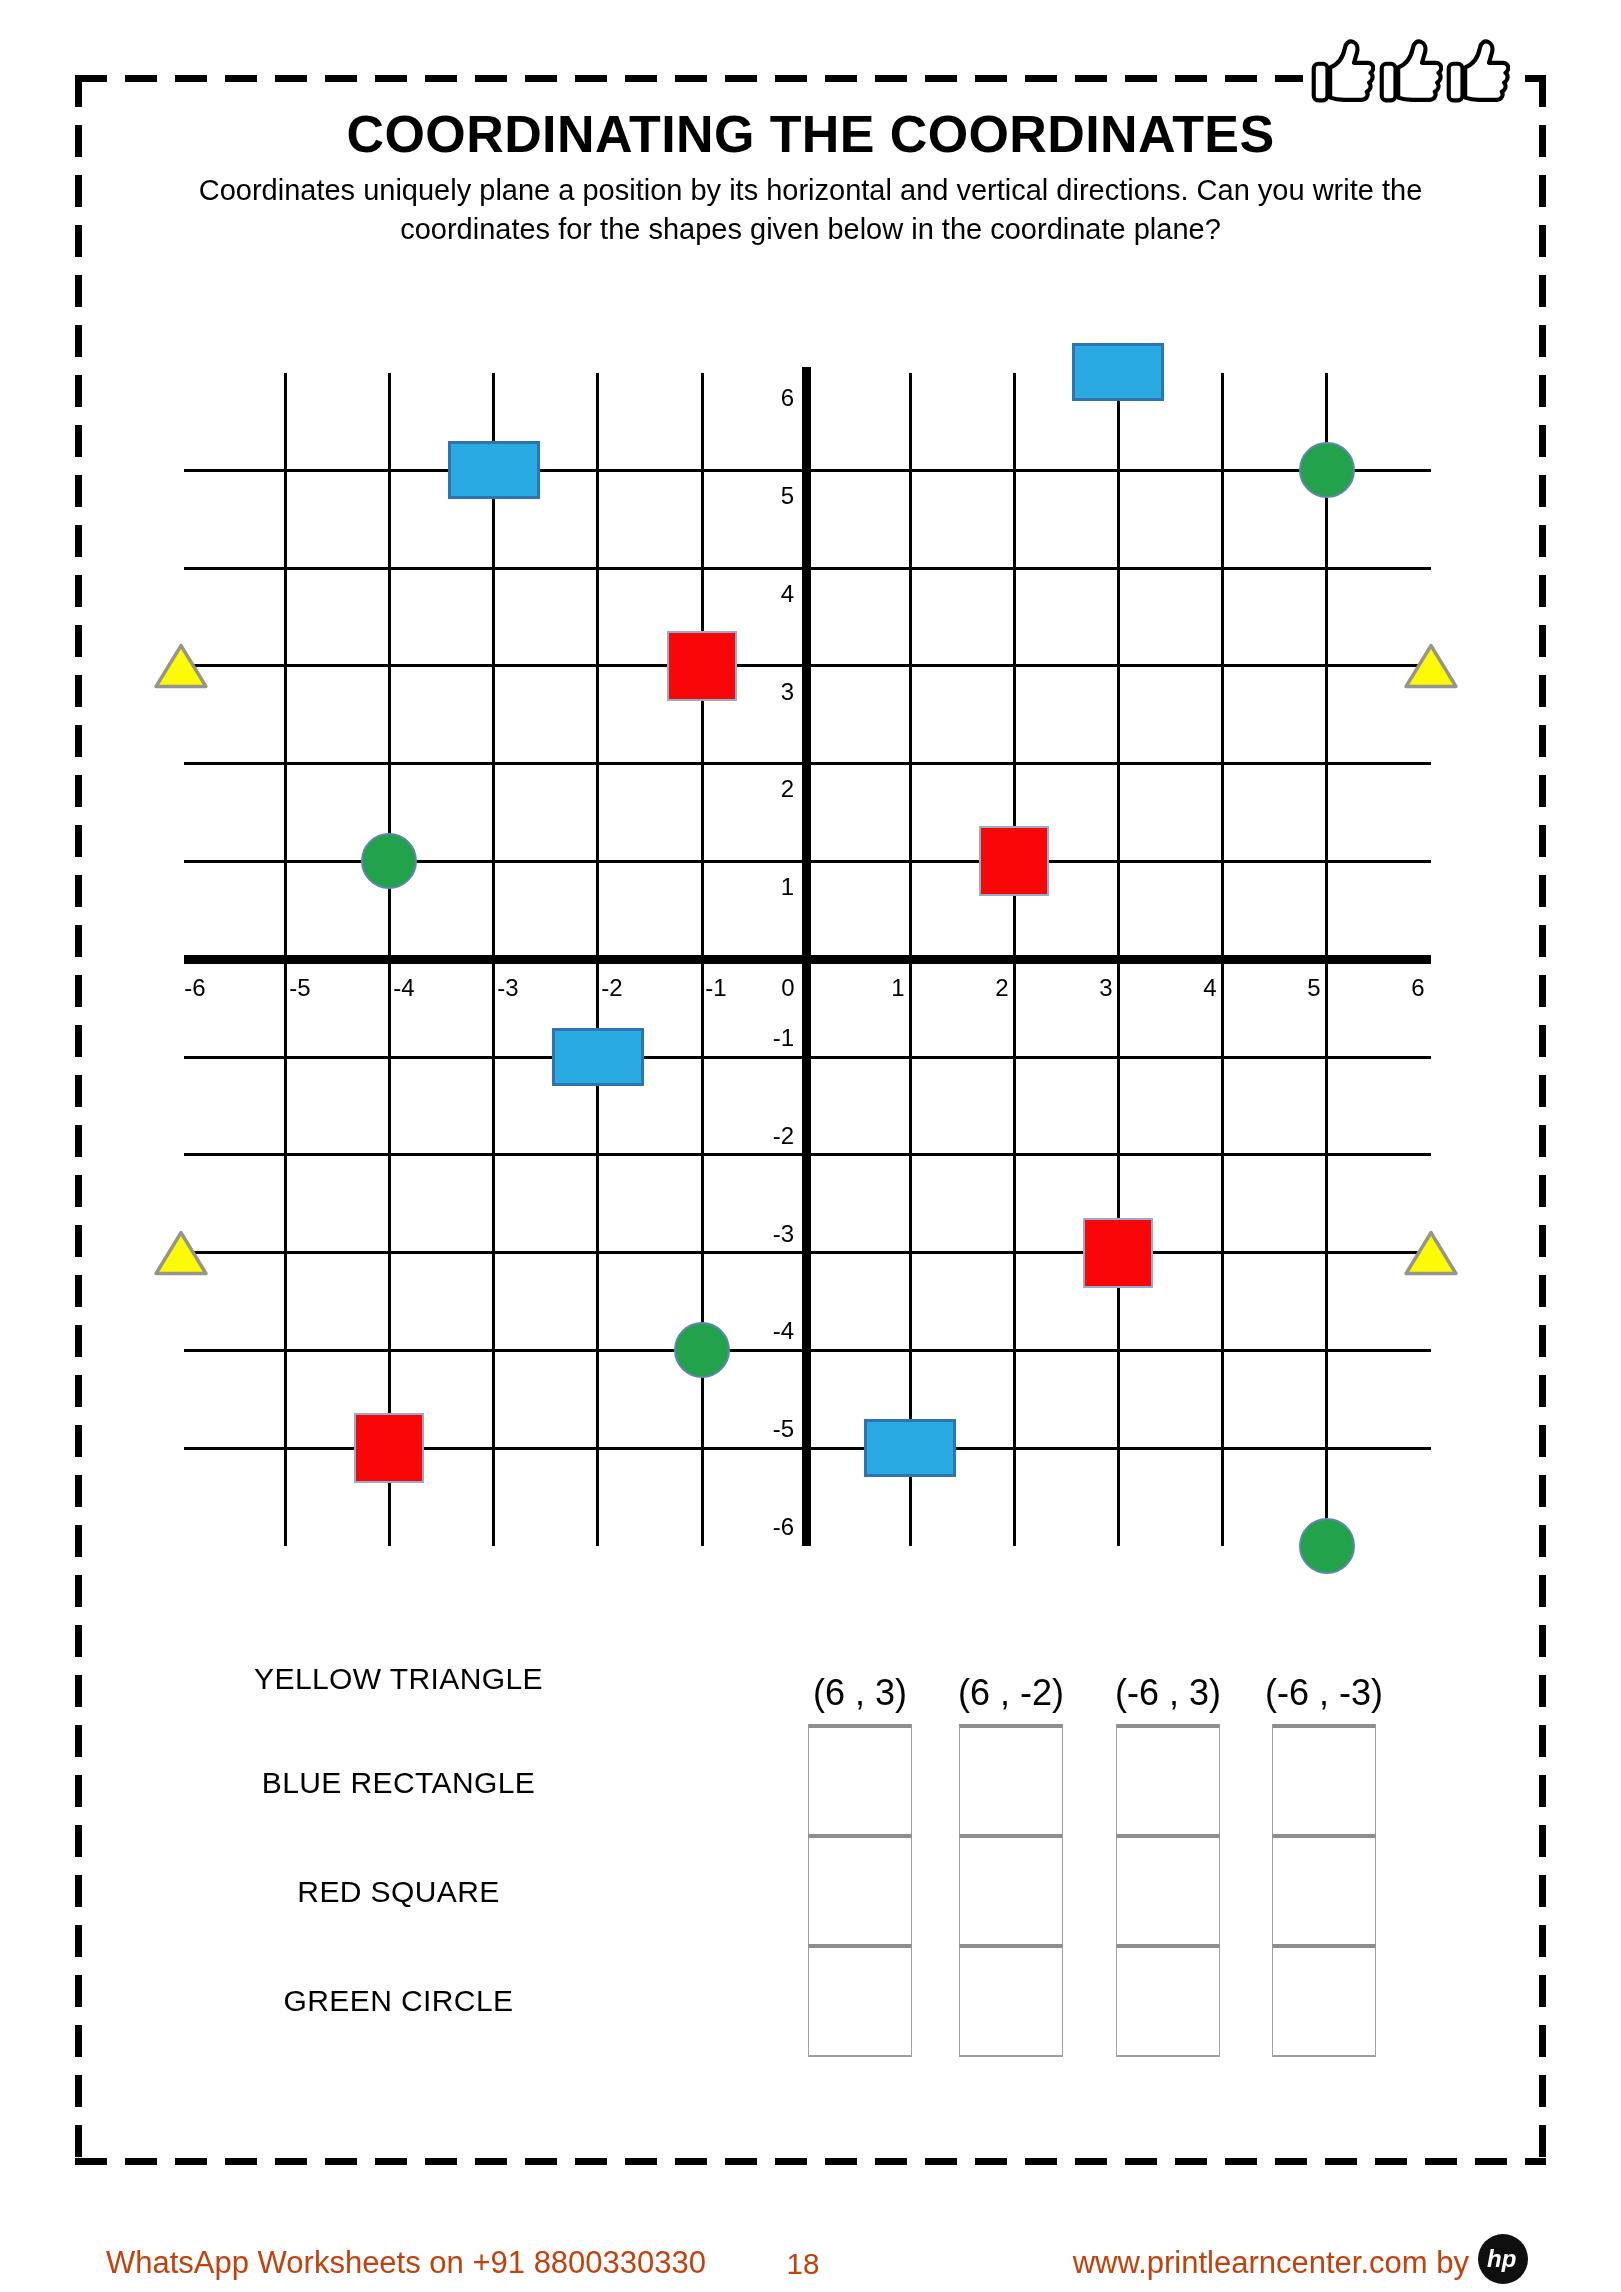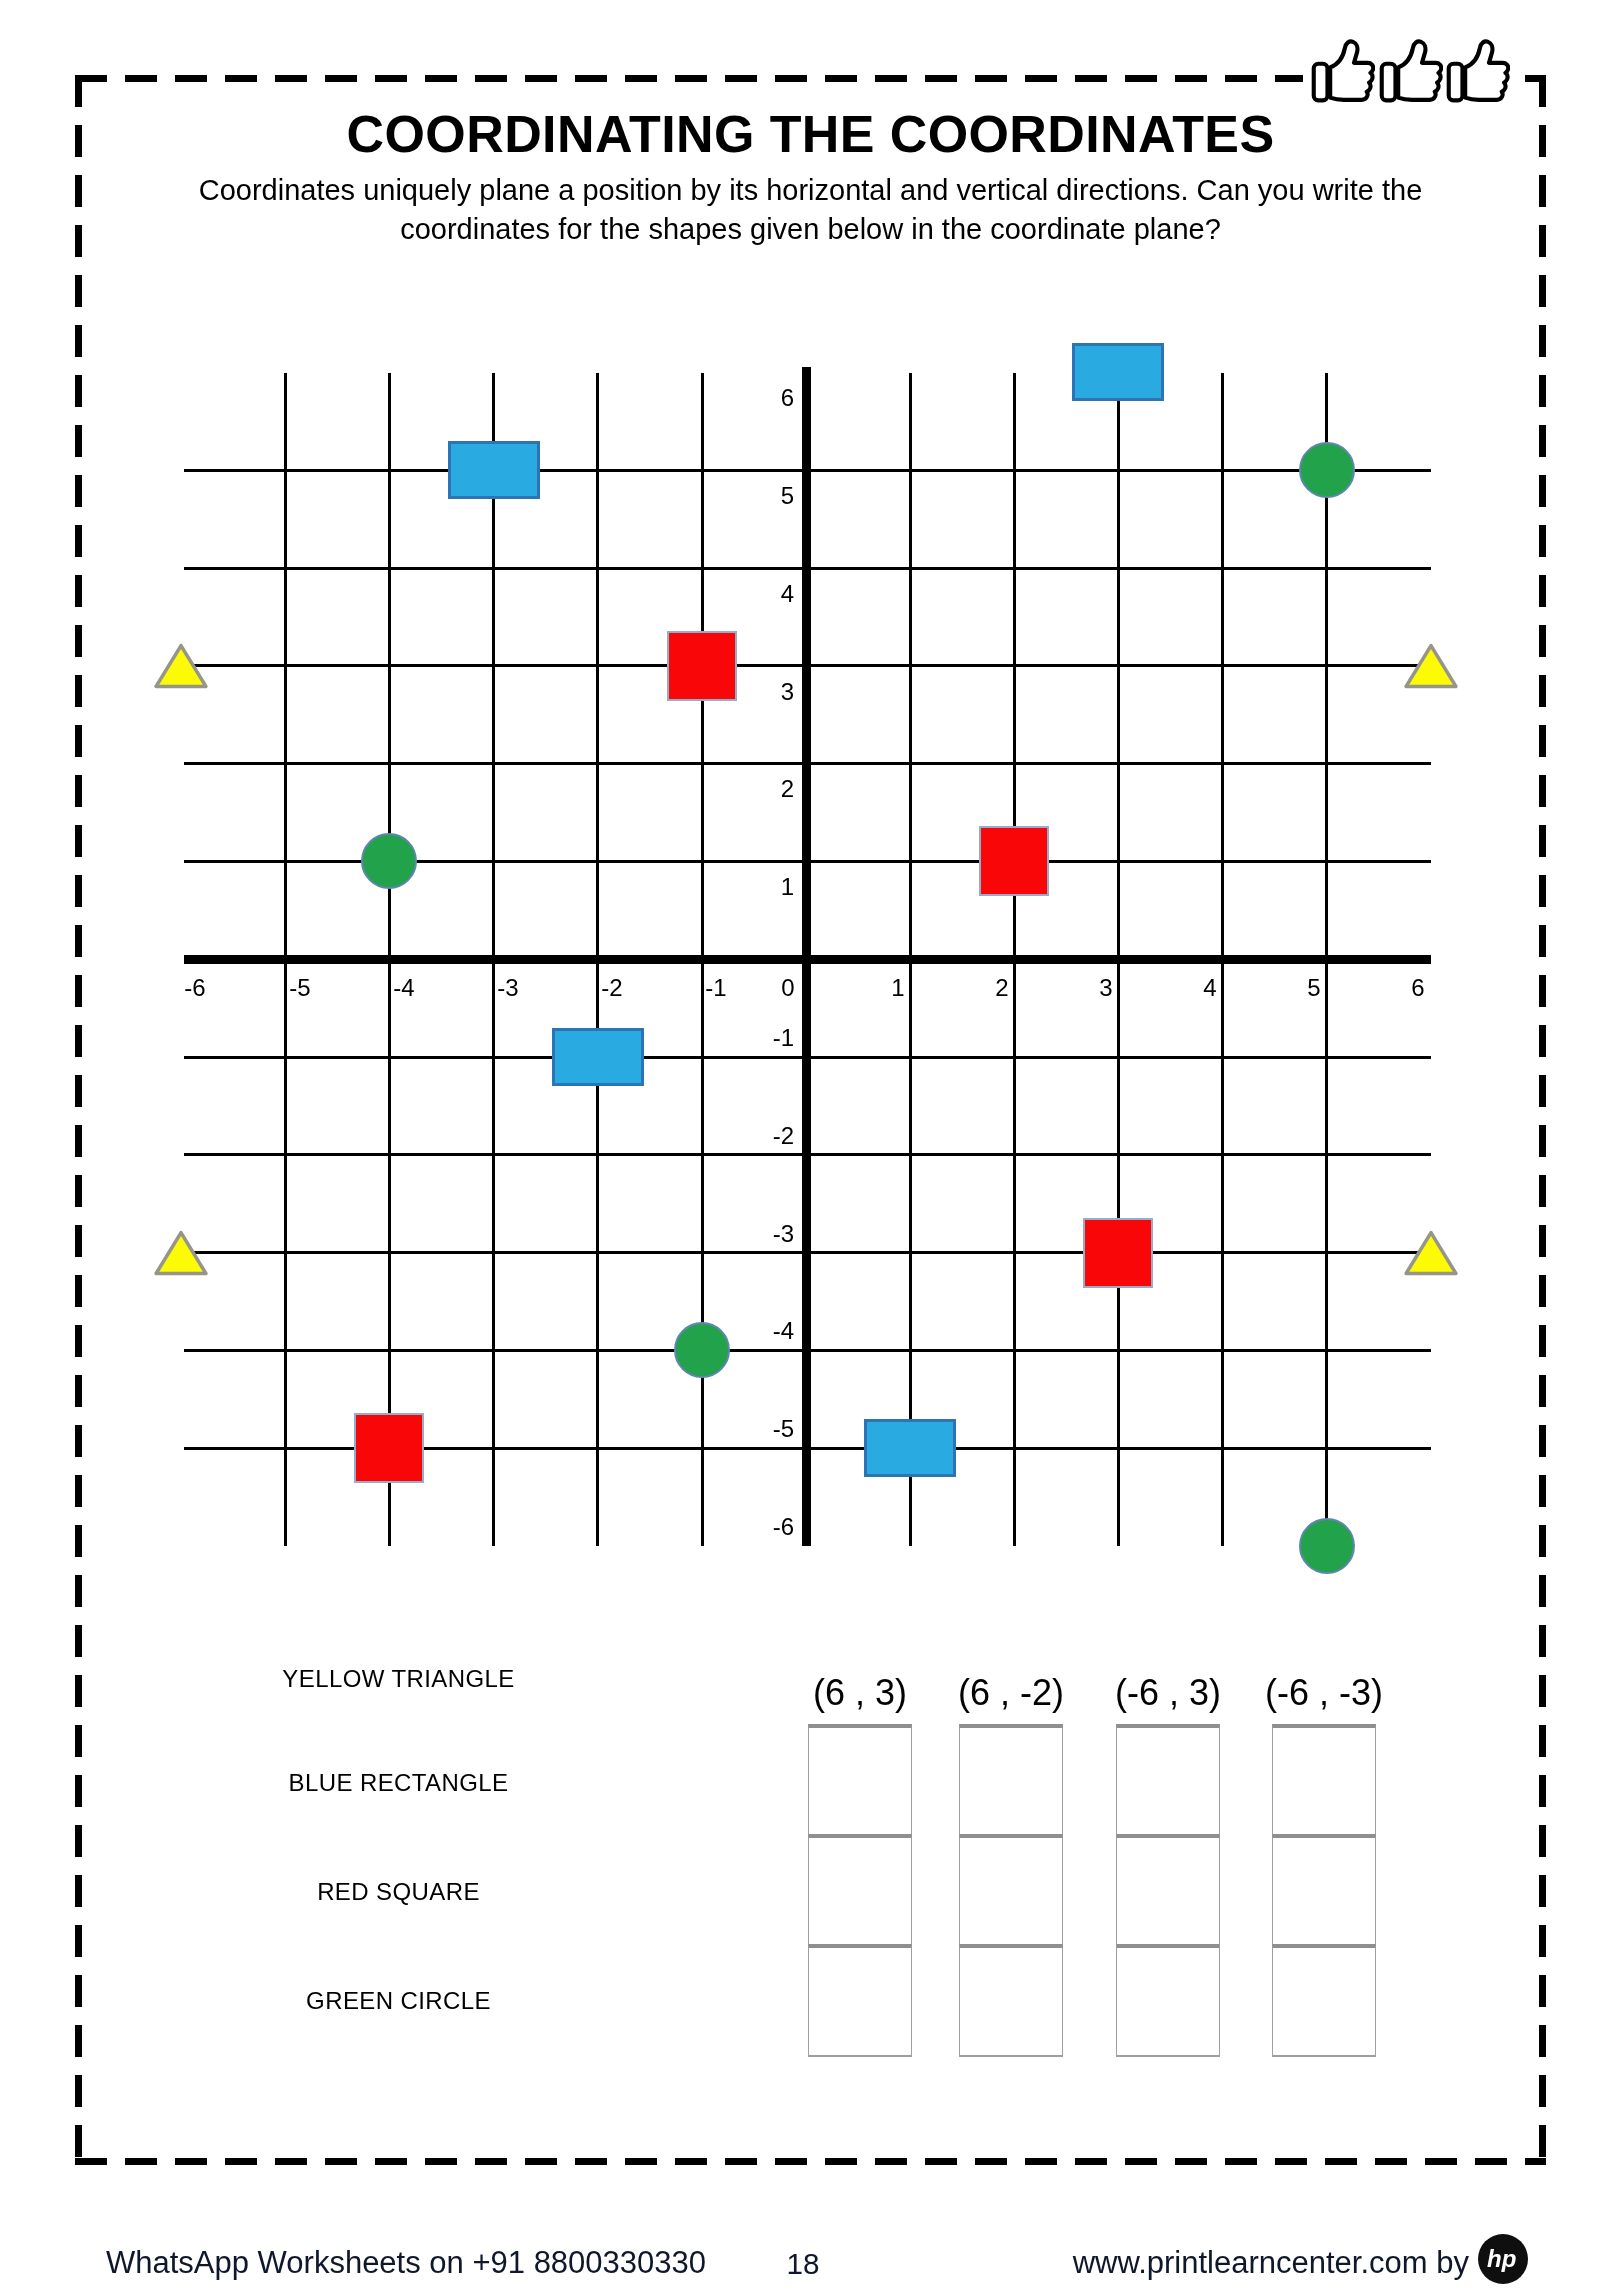--- a/index.html
+++ b/index.html
@@ -26,28 +26,28 @@
   .axis{position:absolute;background:#000;}
   .xlab{position:absolute;transform:translateX(-50%);font-size:24px;line-height:30px;}
   .ylab{position:absolute;width:72px;text-align:right;font-size:24px;line-height:30px;}
   .shape{position:absolute;transform:translate(-50%,-50%);}
   .sh-bluerect{width:86px;height:52px;background:#29ABE2;border:3.6px solid #2D74B5;}
   .sh-redsq{width:66px;height:66px;background:#F90708;border:2.7px solid #92AECC;}
   .sh-greencirc{width:52px;height:52px;background:#22A24B;border:2.7px solid #5E86B0;border-radius:50%;}
 
   
   .row-label{position:absolute;left:224px;width:349px;text-align:center;
-             font-size:24px;line-height:43px;letter-spacing:0.4px;}
+             font-size:30px;line-height:43px;letter-spacing:0.4px;}
   .ans-val{position:absolute;transform:translateX(-50%);font-size:36px;line-height:43px;margin-top:16px;}
   .ans-cell{position:absolute;background:#fff;box-sizing:border-box;
             border-left:1.8px solid #9f9f9f;border-right:1.8px solid #9f9f9f;border-top:4.5px solid #8f8f8f;}
   .ans-cell.last{border-bottom:2.7px solid #9f9f9f;}
 
   
-  .foot{position:absolute;font-size:31px;line-height:39px;color:#0f172a;}
+  .foot{position:absolute;font-size:31px;line-height:39px;color:#c2410c;}
   .foot-left{left:106px;top:2243px;}
   .foot-page{left:803px;top:2244px;transform:translateX(-50%);font-size:29.6px;}
   .foot-right{right:152px;top:2243px;}
   .hp-logo{position:absolute;left:1478px;top:2234px;width:50px;height:50px;border-radius:50%;
            background:#0f0f0f;display:flex;align-items:center;justify-content:center;}
   .hp-logo span{color:#fff;font-style:italic;font-weight:bold;font-size:24px;padding-right:2.7px;}
 </style>
 </head>
 <body>
 

